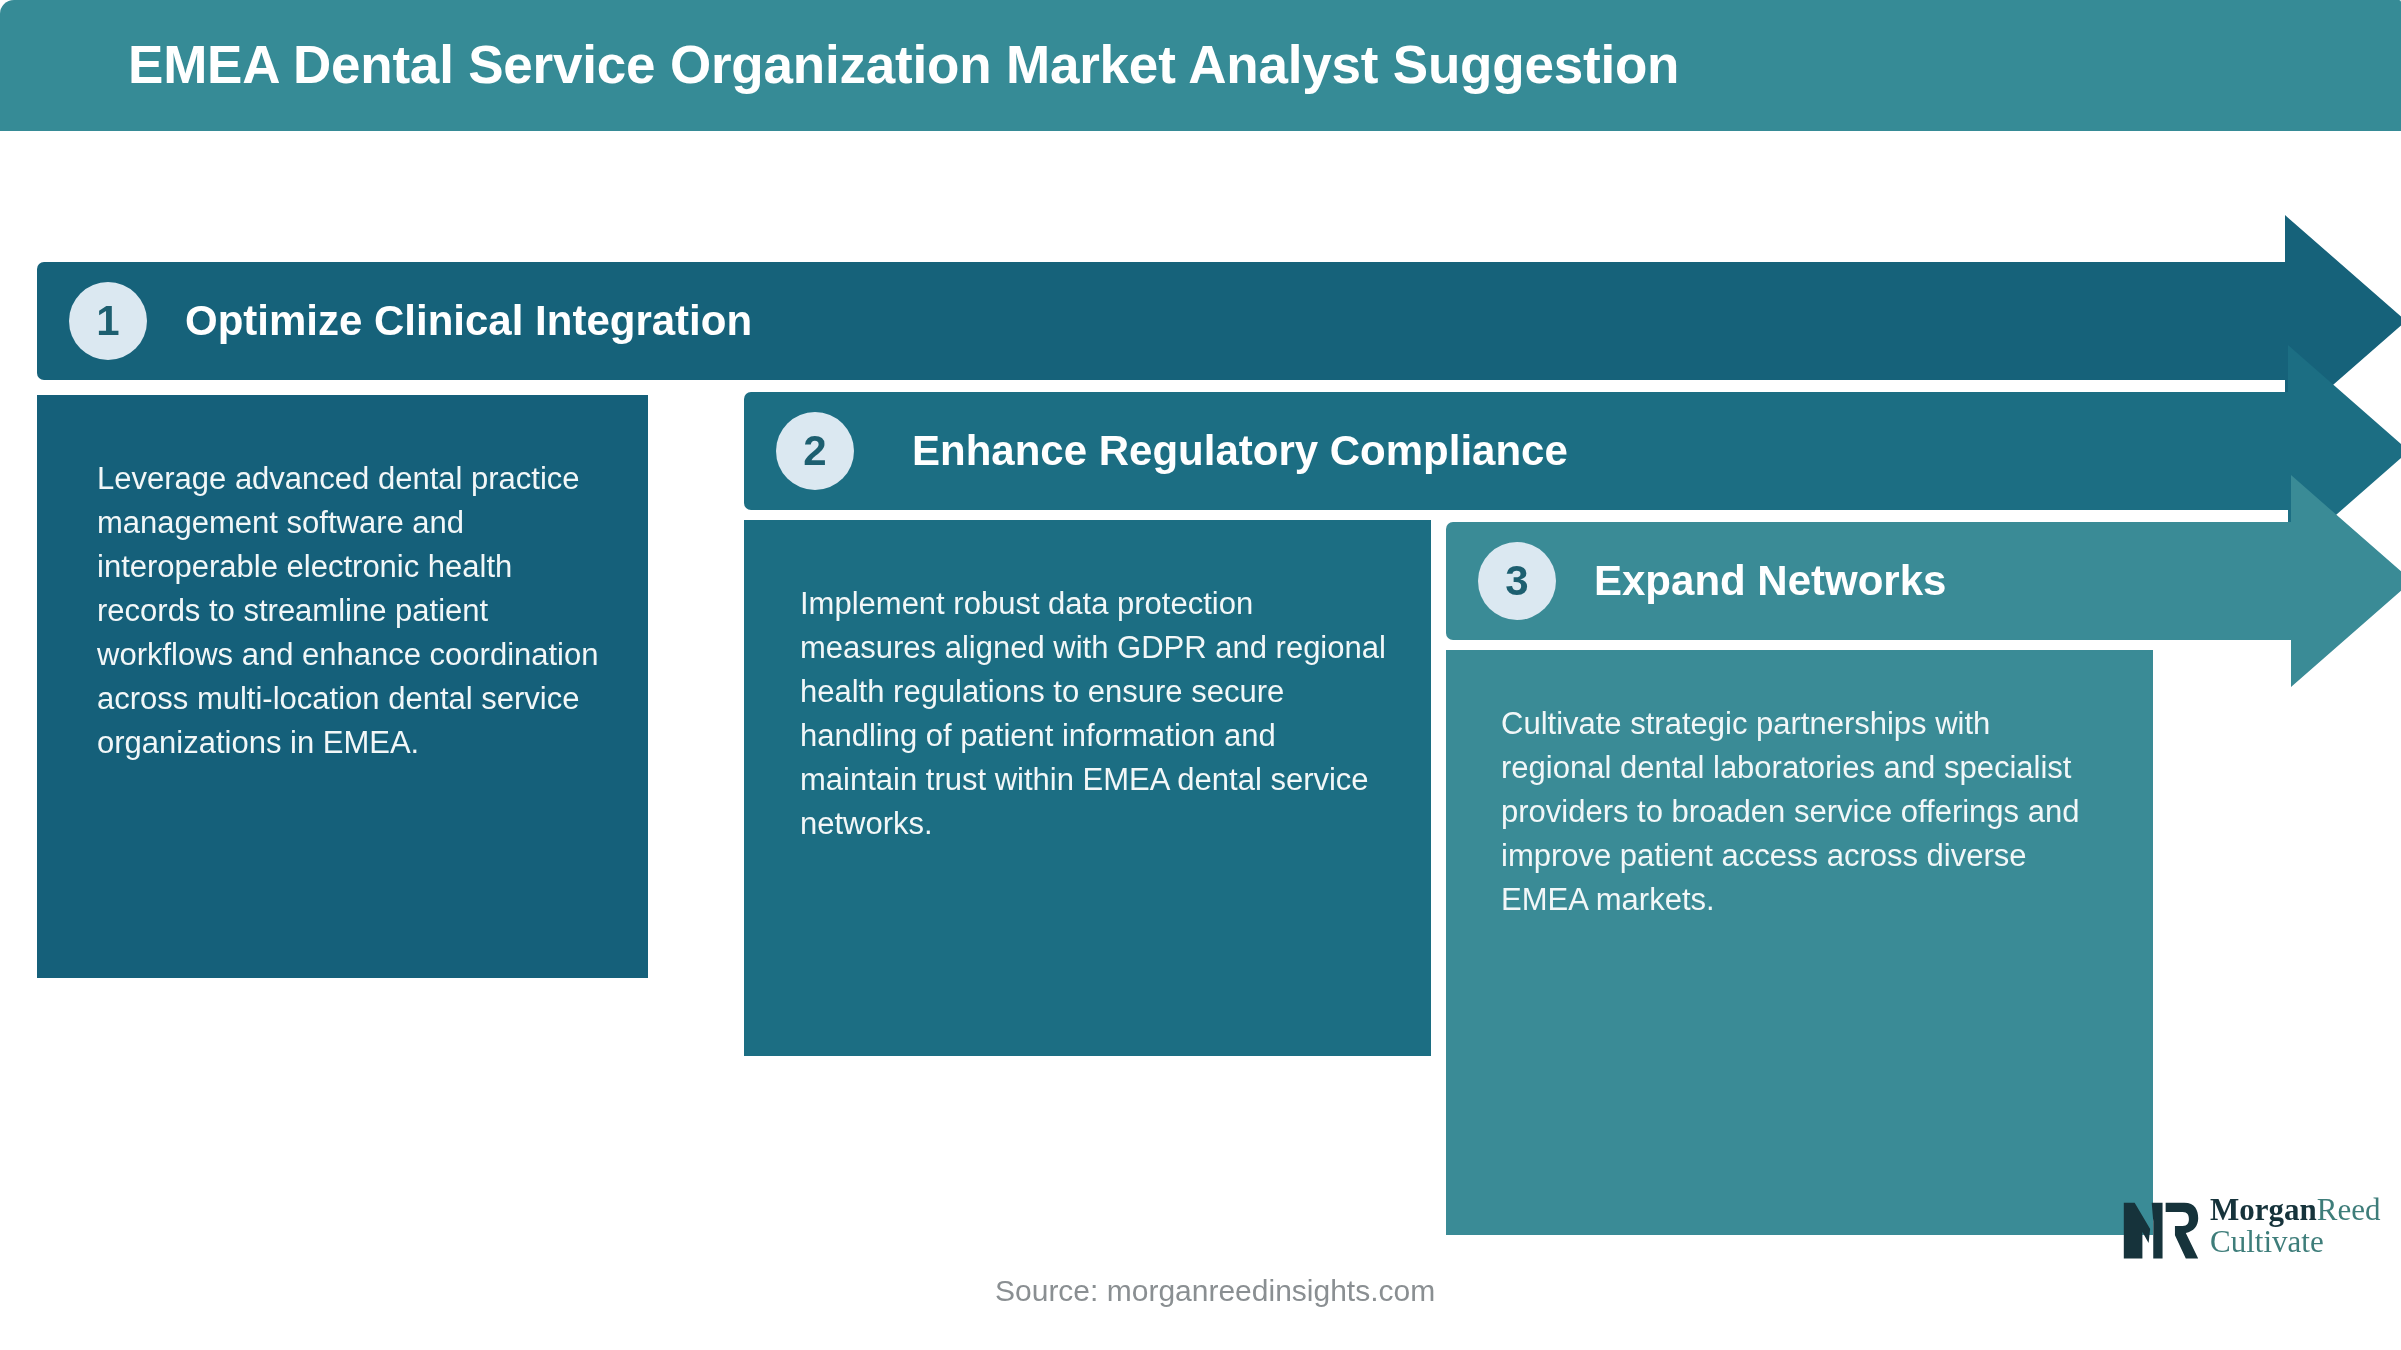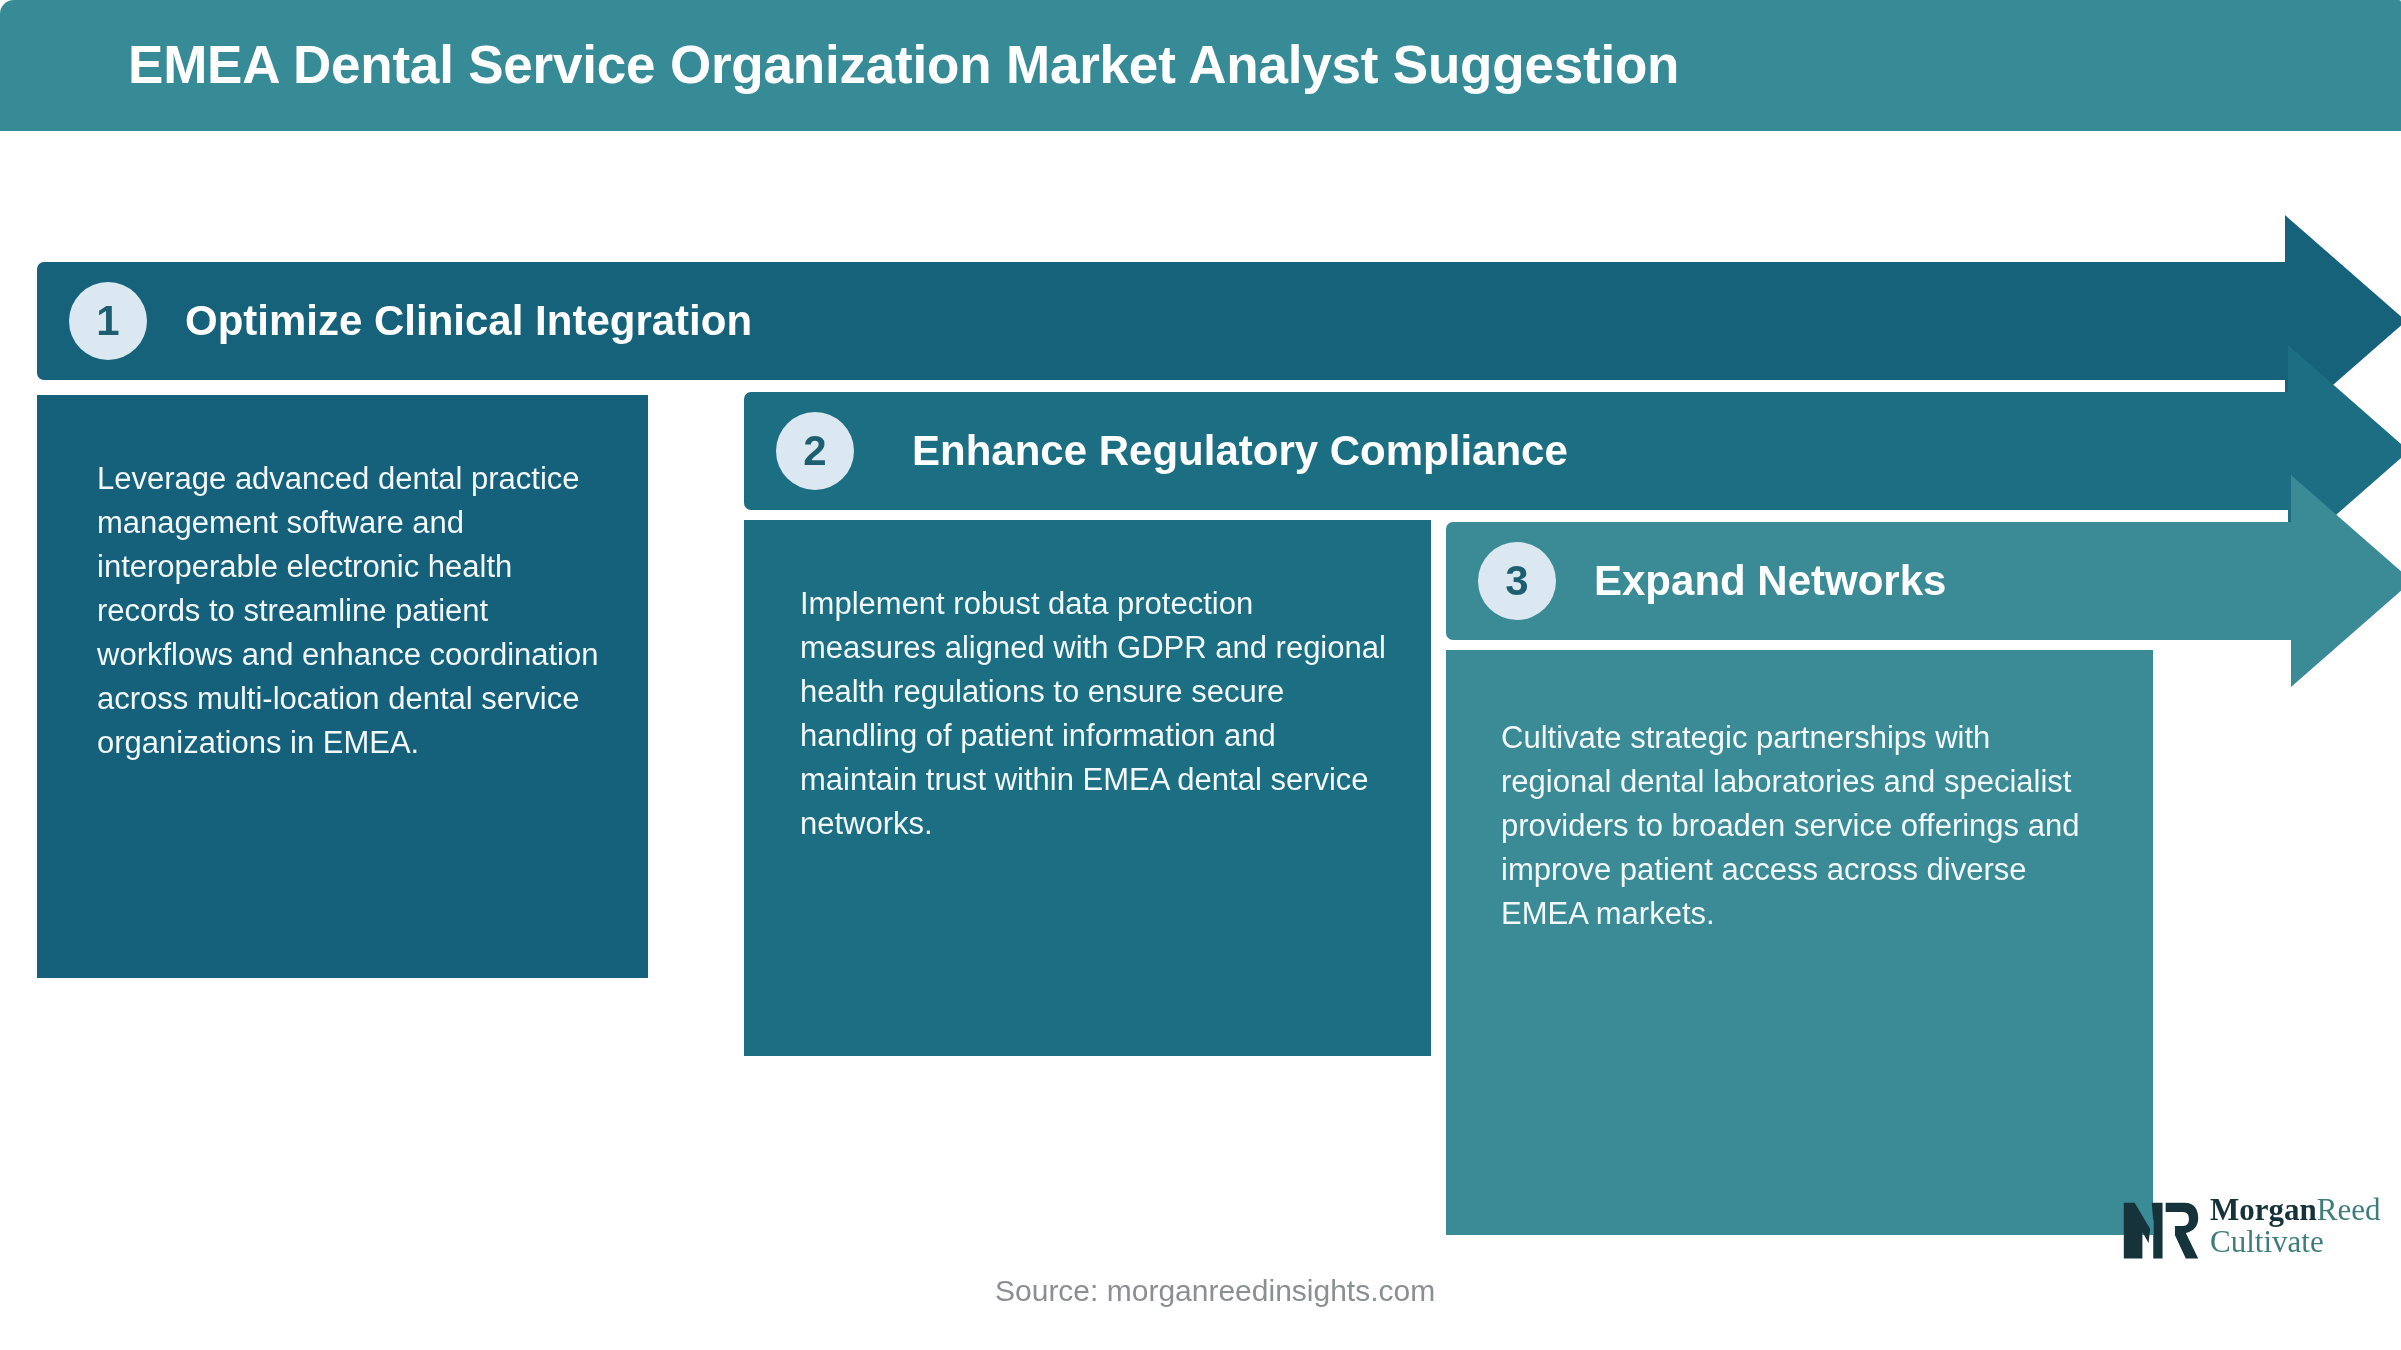--- a/index.html
+++ b/index.html
@@ -103,21 +103,21 @@
     <div class="bar" id="bar3" style="width: 845px; background: rgb(58, 139, 150);"></div>
     <svg class="tip" id="tip3" style="left:754px;" viewBox="0 0 212 212">
       <polygon points="0,47 91,47 91,0 212,106 91,212 91,165 0,165" fill="#3a8b96"></polygon>
     </svg>
     <div class="badge" id="badge3" style="left: 32px; background: rgb(219, 232, 241); color: rgb(29, 95, 112);">
       <span>3</span>
     </div>
     <div class="band-title" style="left:148px;">Expand Networks</div>
   </div>
   <div class="box" id="box3" style="left: 1446px; top: 650px; width: 707px; height: 585px; background: rgb(58, 139, 150);">
-    <p style="padding:52px 44px 0 55px;margin-top:14px;">Cultivate strategic partnerships with regional dental laboratories and specialist providers to broaden service offerings and improve patient access across diverse EMEA markets.</p>
+    <p style="padding:52px 44px 0 55px;">Cultivate strategic partnerships with regional dental laboratories and specialist providers to broaden service offerings and improve patient access across diverse EMEA markets.</p>
   </div>
 
   <div class="source" style="color: rgb(138, 143, 146);">Source: morganreedinsights.com</div>
 
   <div class="logo">
     <svg class="logo-mark" viewBox="0 0 100 80">
       <path d="M2,78 L2,6 L16,6 L36,40 L34,58 L26,44 L26,78 Z" fill="#16333b"></path>
       <path d="M38,6 L52,6 L52,78 L40,78 L40,30 Z" fill="#16333b"></path>
       <path d="M56,6 L80,6 C94,6 98,16 98,26 C98,36 92,43 82,45 L98,78 L82,78 L68,48 L68,36 L78,36 C84,36 86,32 86,27 C86,22 84,18 78,18 L56,18 Z" fill="#16333b"></path>
     </svg>

